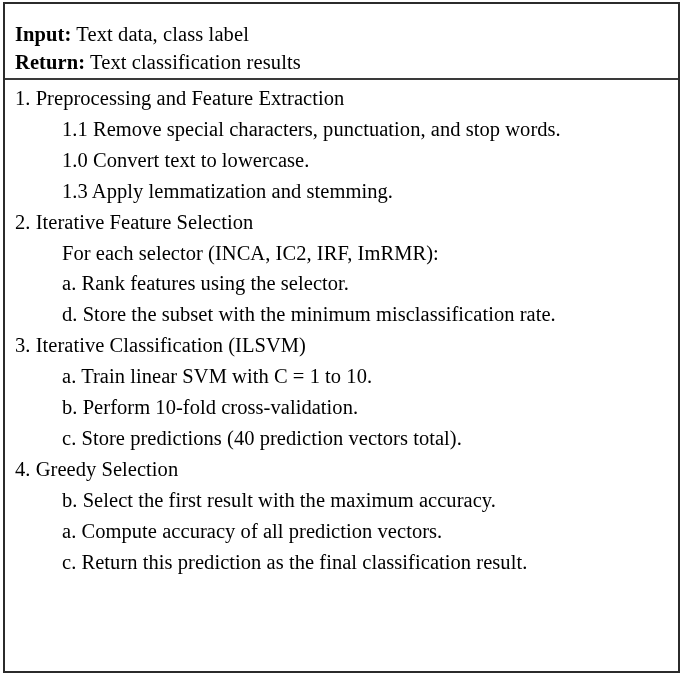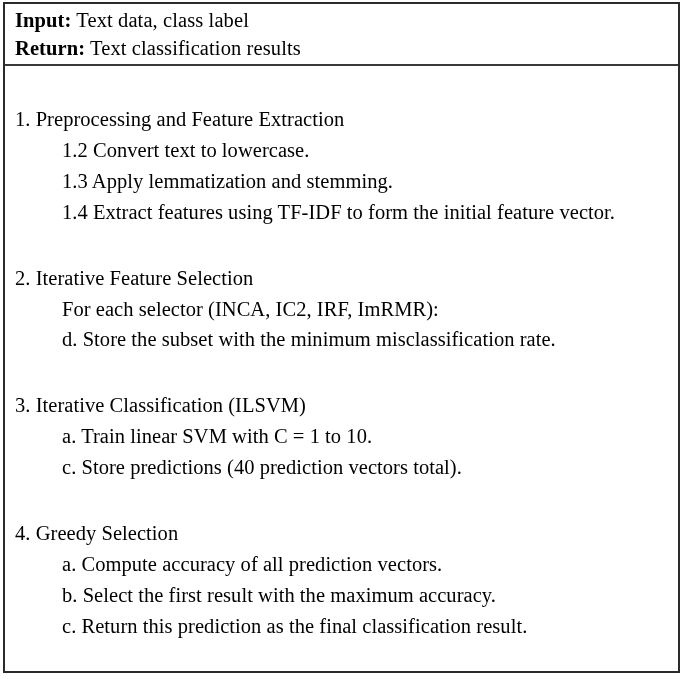--- a/index.html
+++ b/index.html
@@ -22,21 +22,21 @@
     top: 2px;
     width: 677px;
     height: 671px;
     box-sizing: border-box;
     border: 2px solid #2b2b2b;
     background: #ffffff;
   }
 
   .io-header {
     box-sizing: border-box;
-    padding: 2px 0 2px 10px;
+    padding: 16px 0 2px 10px;
     border-bottom: 2px solid #3a3a3a;
   }
 
   .io-line {
     font-size: 20.5px;
     line-height: 28px;
     white-space: nowrap;
     letter-spacing: 0.1px;
   }
 
@@ -54,49 +54,51 @@
   }
 
   .step-line {
     font-size: 20.5px;
     line-height: 30.9px;
     white-space: nowrap;
     letter-spacing: 0.05px;
   }
 
   
-  .lvl-0 { padding-left: 0px; margin-top: 35px; }
+  .lvl-0 { padding-left: 0px; }
   .lvl-1 { padding-left: 47px; }
 </style>
 </head>
 <body>
 
 <div class="algo-box">
 
   <div class="io-header">
     <div class="io-line">
       <span class="io-label">Input:</span>
       <span class="io-value">Text data, class label</span>
     </div>
     <div class="io-line">
       <span class="io-label">Return:</span>
       <span class="io-value">Text classification results</span>
     </div>
   </div>
 
   <div class="steps">
       <div class="step-line lvl-0">1. Preprocessing and Feature Extraction</div>
-      <div class="step-line lvl-1">1.2 Convert text to lowercase.</div>
+      <div class="step-line lvl-1">1.1 Remove special characters, punctuation, and stop words.</div>
+      <div class="step-line lvl-1">1.0 Convert text to lowercase.</div>
       <div class="step-line lvl-1">1.3 Apply lemmatization and stemming.</div>
-      <div class="step-line lvl-1">1.4 Extract features using TF-IDF to form the initial feature vector.</div>
       <div class="step-line lvl-0">2. Iterative Feature Selection</div>
       <div class="step-line lvl-1">For each selector (INCA, IC2, IRF, ImRMR):</div>
+      <div class="step-line lvl-1">a. Rank features using the selector.</div>
       <div class="step-line lvl-1">d. Store the subset with the minimum misclassification rate.</div>
       <div class="step-line lvl-0">3. Iterative Classification (ILSVM)</div>
       <div class="step-line lvl-1">a. Train linear SVM with C = 1 to 10.</div>
+      <div class="step-line lvl-1">b. Perform 10-fold cross-validation.</div>
       <div class="step-line lvl-1">c. Store predictions (40 prediction vectors total).</div>
       <div class="step-line lvl-0">4. Greedy Selection</div>
+      <div class="step-line lvl-1">b. Select the first result with the maximum accuracy.</div>
       <div class="step-line lvl-1">a. Compute accuracy of all prediction vectors.</div>
-      <div class="step-line lvl-1">b. Select the first result with the maximum accuracy.</div>
       <div class="step-line lvl-1">c. Return this prediction as the final classification result.</div>
     </div>
 
 </div>
 
 </body></html>

